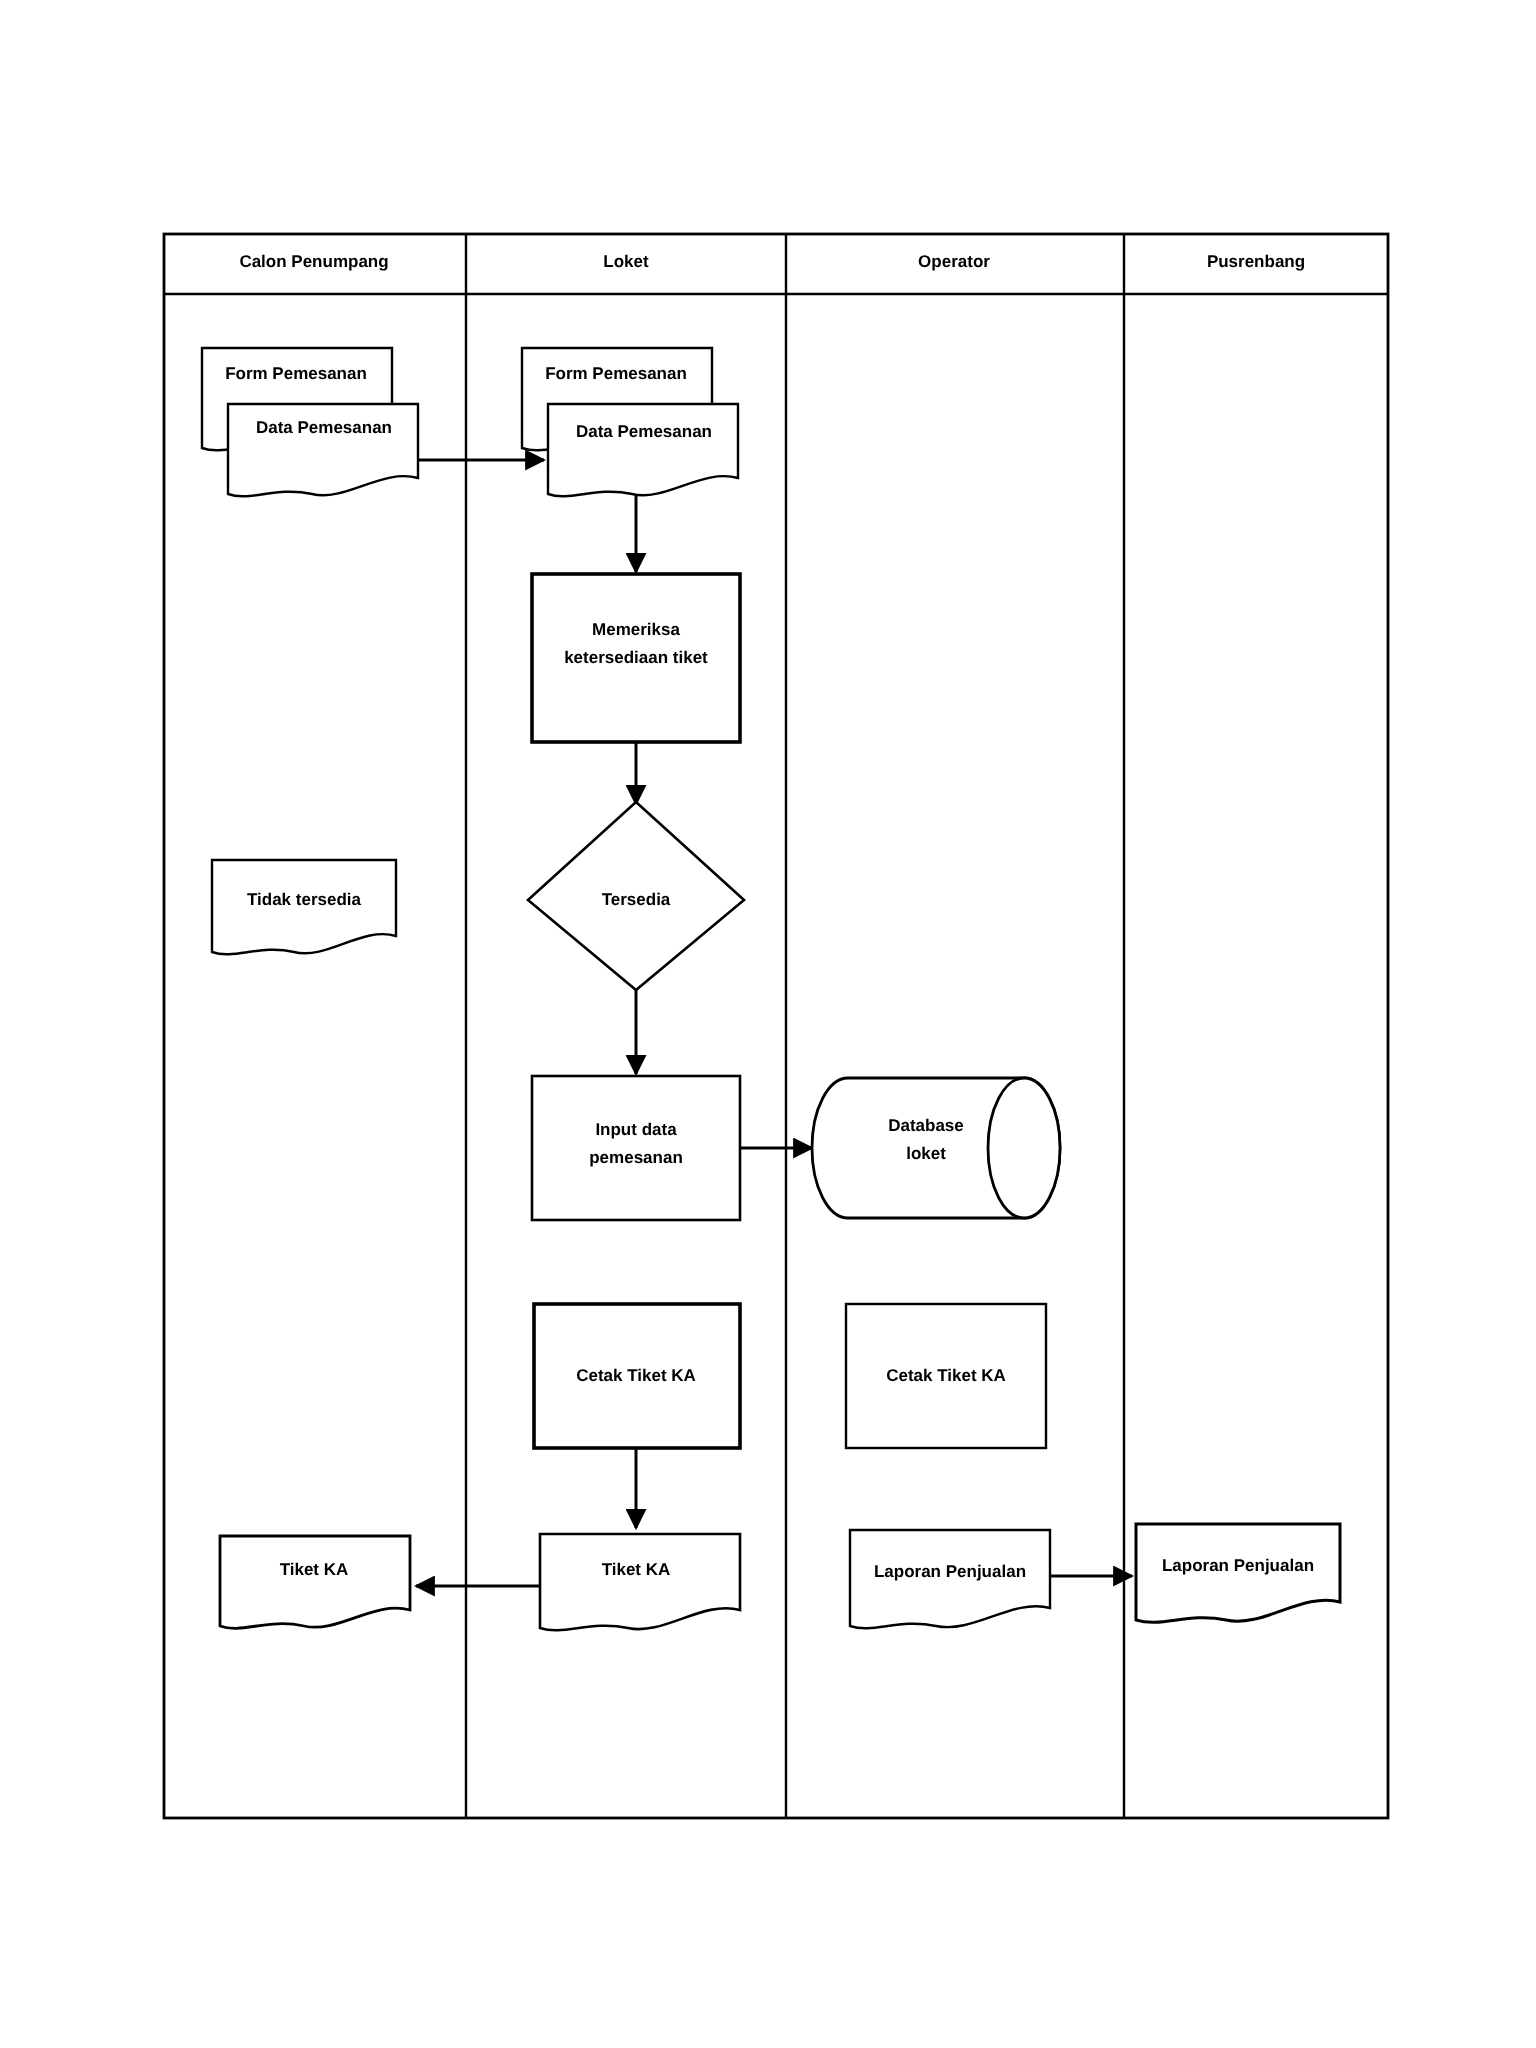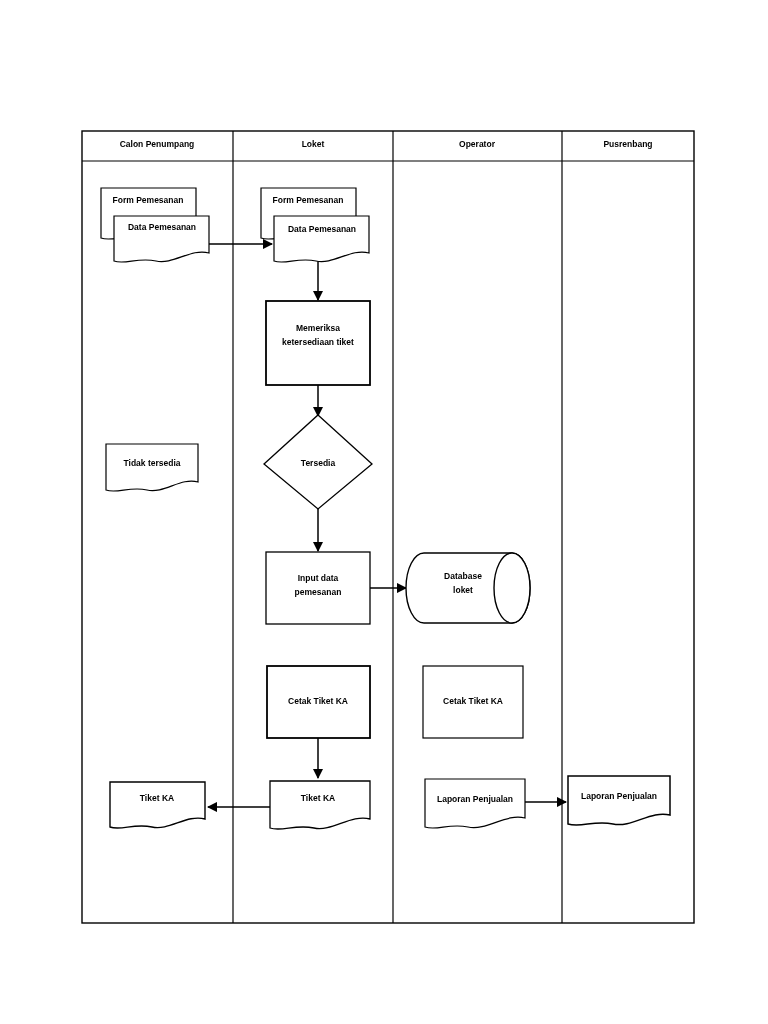--- a/index.html
+++ b/index.html
@@ -10,21 +10,21 @@
   body {
     width: 768px;
     height: 1024px;
     font-family: "Liberation Sans", sans-serif;
     position: relative;
     overflow: hidden;
   }
   #canvas {
     position: absolute;
     left: 0;
-    top: 16px;
+    top: 2px;
     width: 768px;
     height: 1000px;
   }
   .svg-root {
     position: absolute;
     left: 0;
     top: 0;
   }
   text {
     font-family: "Liberation Sans", sans-serif;

